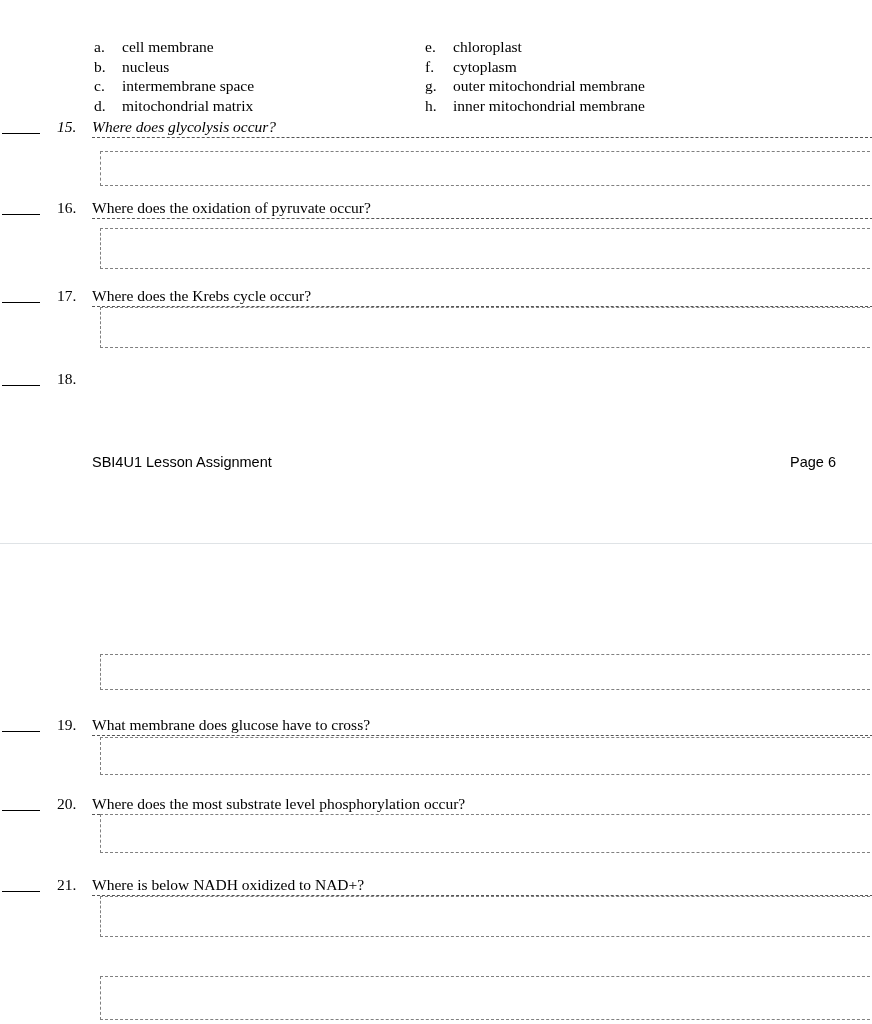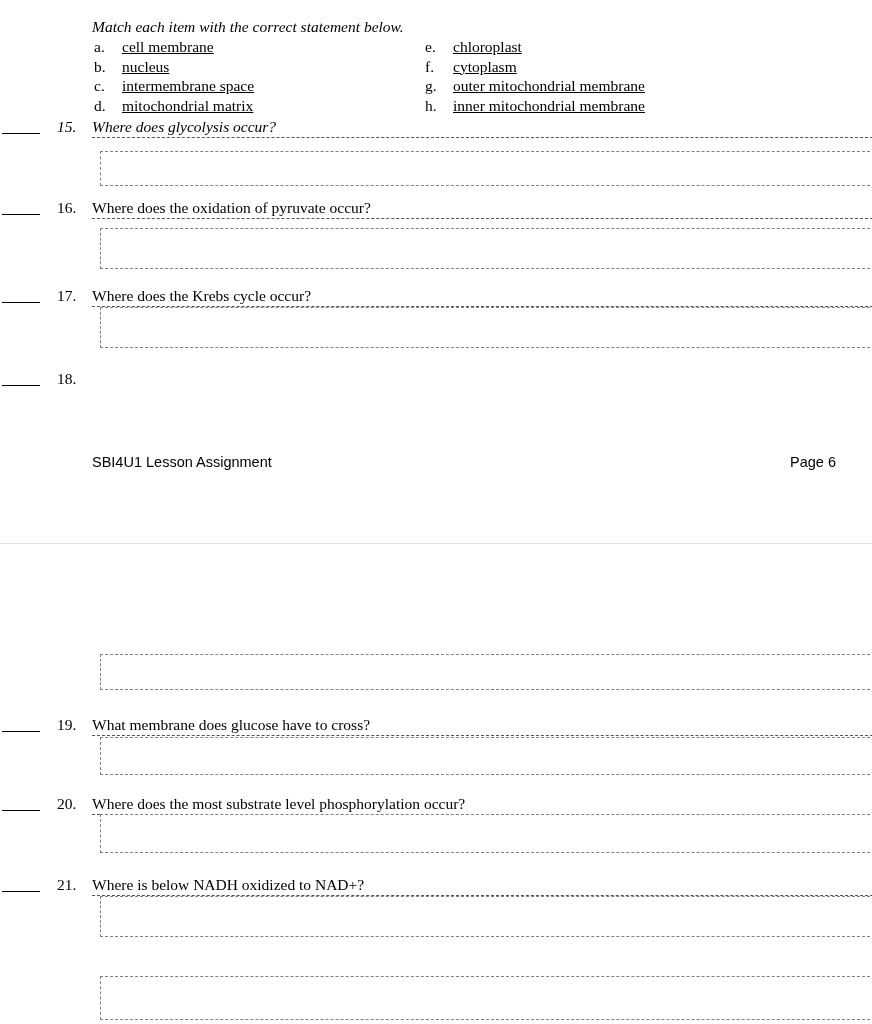--- a/index.html
+++ b/index.html
@@ -18,21 +18,21 @@
     position:absolute;
     left:92px; top:18px;
     font-style:italic;
     white-space:nowrap;
   }
   .match-col{position:absolute; top:38px;}
   .match-col.left{left:94px;}
   .match-col.right{left:425px;}
   .match-item{display:flex; height:19.6px; align-items:flex-start;}
   .match-letter{width:28px; flex:0 0 28px;}
-  .match-text{white-space:nowrap;text-decoration:underline;}
+  .match-text{white-space:nowrap;}
   
   .q{position:absolute; left:0; right:0; height:22px;}
   .blank{
     position:absolute; left:2px; top:15px;
     width:38px; height:0;
     border-bottom:1px solid #000;
   }
   .qnum{position:absolute; left:57px; top:0;}
   .qline{
     position:absolute; left:92px; right:-6px; top:0;
@@ -60,21 +60,20 @@
   .page-divider{
     position:absolute; left:0; right:0; top:543px;
     height:1px; background:#dfe3e6;
   }
 </style>
 </head>
 <body>
 
 <div class="doc">
 
-  <div class="instruction">Match each item with the correct statement below.</div>
 
   <div class="match-col left">
     <div class="match-item">
       <span class="match-letter">a.</span>
       <span class="match-text">cell membrane</span>
     </div>
     <div class="match-item">
       <span class="match-letter">b.</span>
       <span class="match-text">nucleus</span>
     </div>

